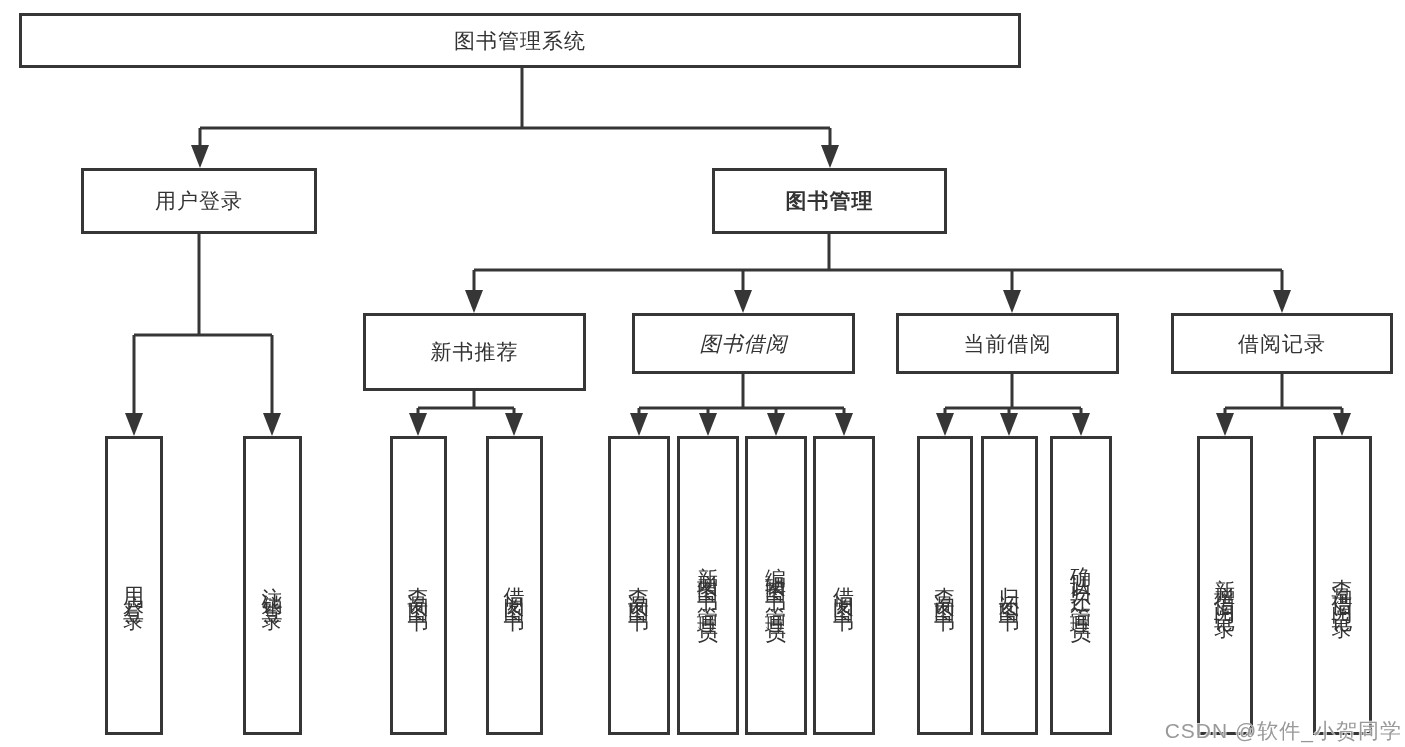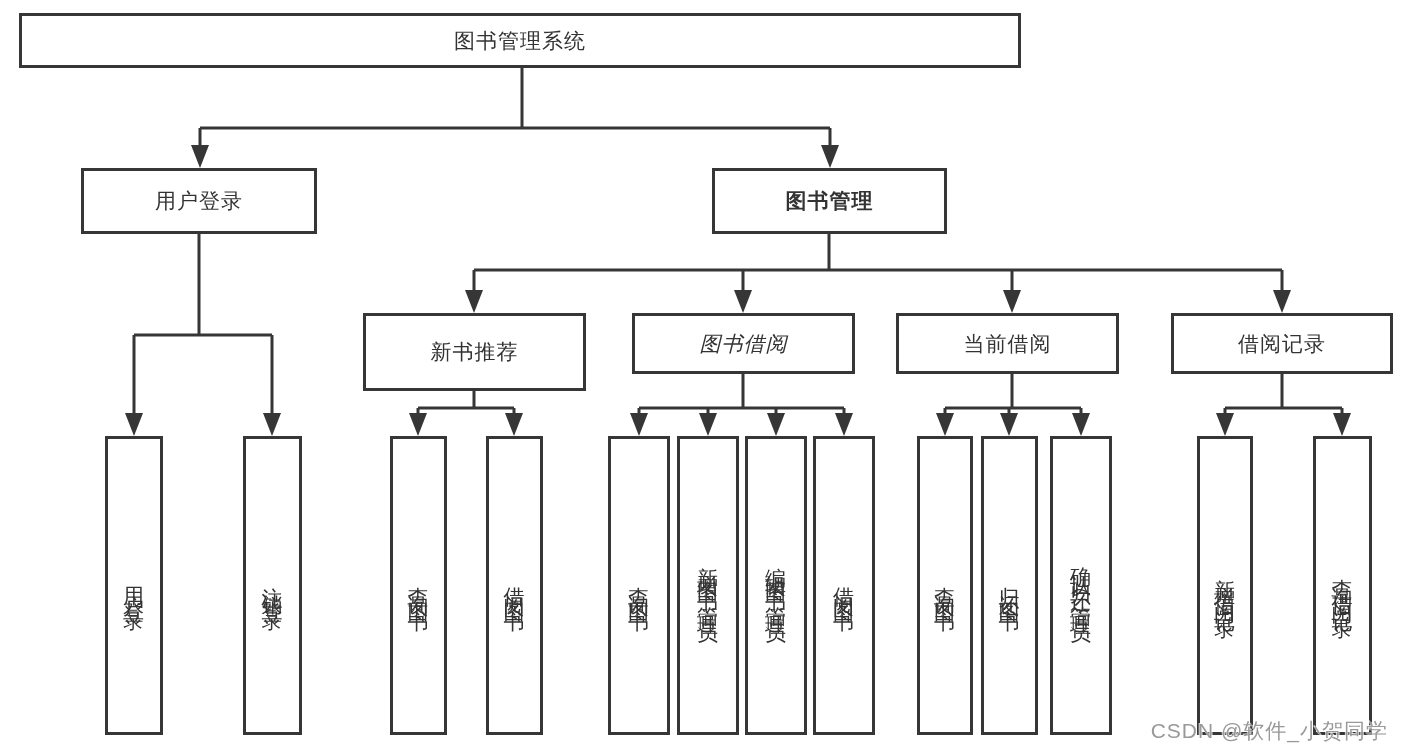--- a/index.html
+++ b/index.html
@@ -59,21 +59,21 @@
   #lf7  { left: 745px;  width: 62px; }
   #lf8  { left: 813px;  width: 62px; }
   #lf9  { left: 917px;  width: 56px; }
   #lf10 { left: 981px;  width: 57px; }
   #lf11 { left: 1050px; width: 62px; }
   #lf12 { left: 1197px; width: 56px; }
   #lf13 { left: 1313px; width: 59px; }
 
   #watermark {
     position: absolute;
-    right: 17px;
+    right: 3px;
     bottom: 2px;
     font-size: 21px;
     color: #999999;
     z-index: 6;
     letter-spacing: 1px;
     text-shadow: 1px 1px 0 rgba(255,255,255,0.75), -1px -1px 0 rgba(255,255,255,0.75);
     white-space: nowrap;
     margin-left: 32px;
   }
 </style>

